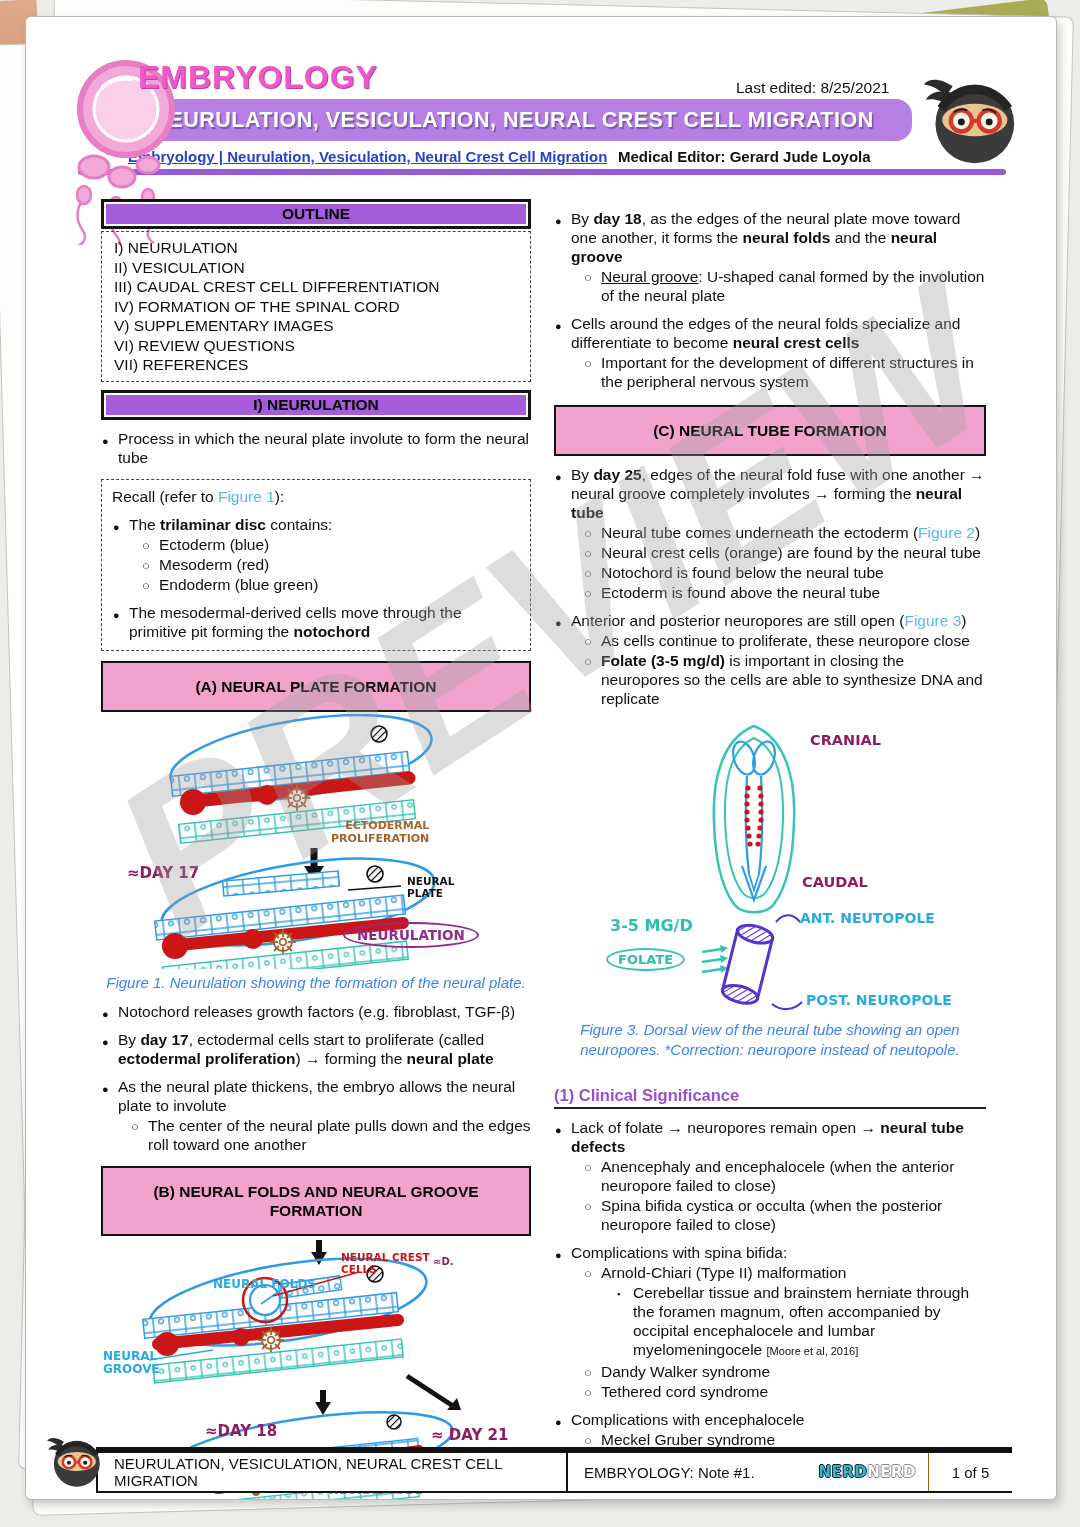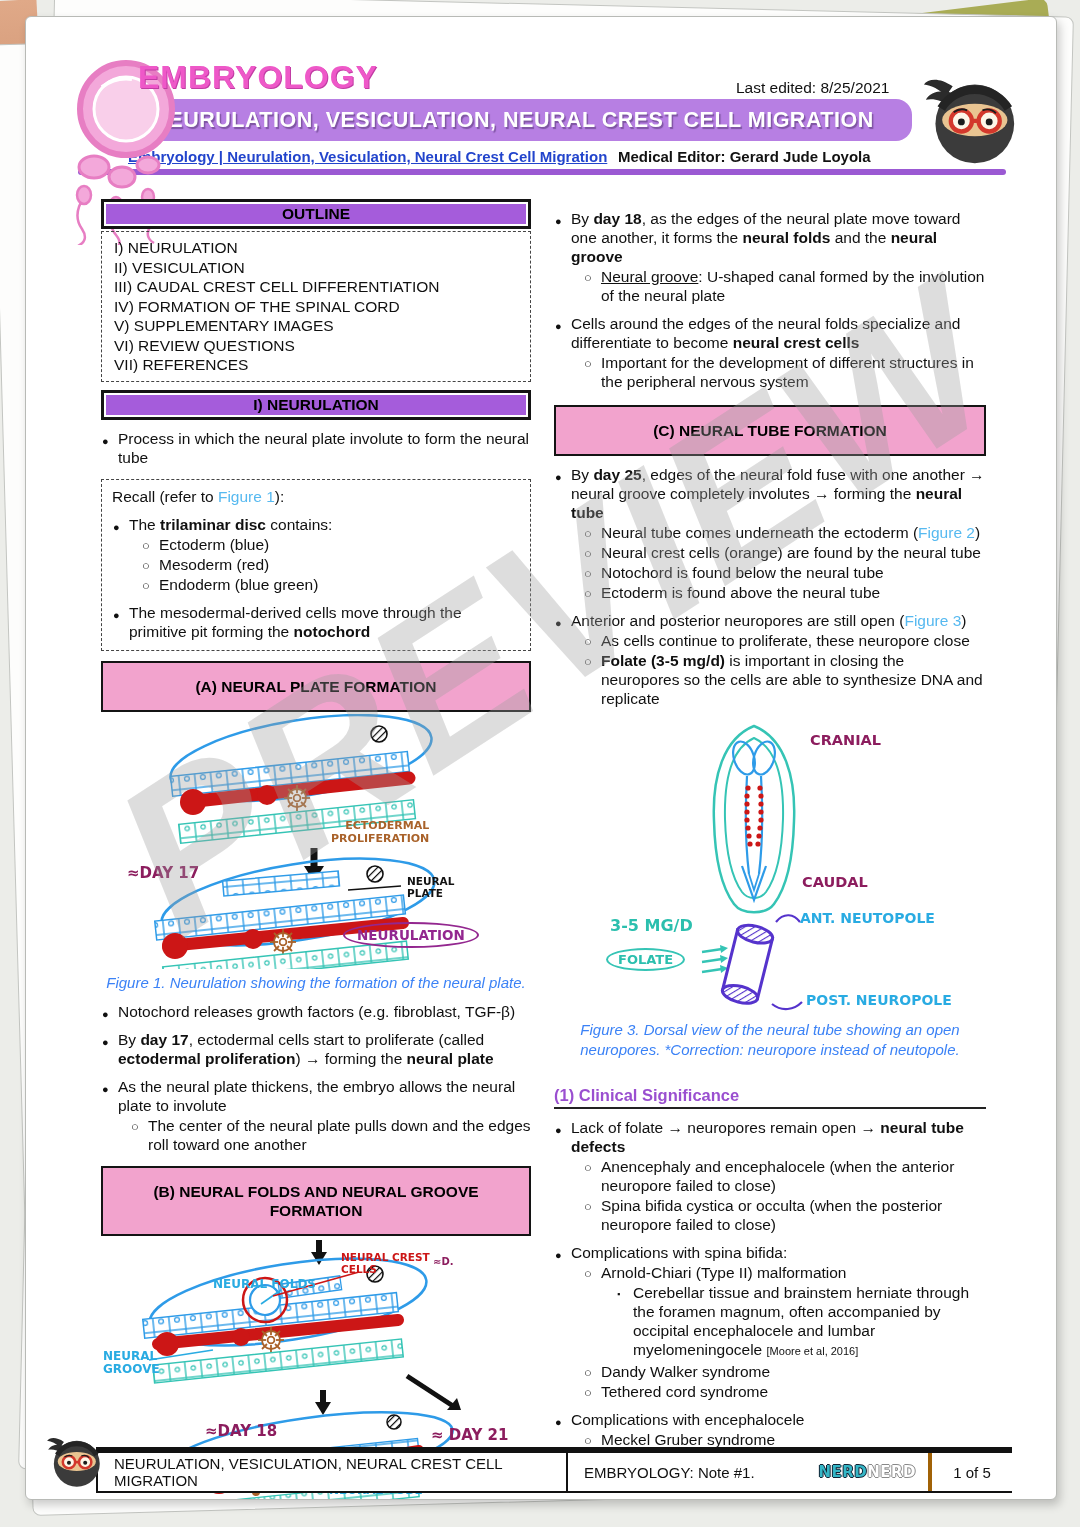--- a/index.html
+++ b/index.html
@@ -62,21 +62,21 @@
   .lbl-magenta{color:#8C1D5E;font-size:14.5px;}
   .lbl-teal{color:#2BBFAE;font-size:16px;}
   .badge-oval{position:absolute;border:2.5px solid #93278F;border-radius:50%;padding:3px 12px;color:#93278F;font-weight:bold;font-size:13.5px;font-family:"DejaVu Sans",sans-serif;}
   .folate-oval{position:absolute;border:2.5px solid #35C4B5;border-radius:50%;padding:2px 10px;color:#2BBFAE;font-weight:bold;font-size:13px;font-family:"DejaVu Sans",sans-serif;}
   
   .footer-ninja{left:20px;top:1416px;width:56px;height:56px;z-index:6;}
   .footer-box{position:absolute;left:70px;top:1430px;width:916px;height:46px;border-top:6px solid #111;border-bottom:2px solid #111;border-left:2px solid #111;display:flex;align-items:center;z-index:5;background:#fff;}
   .fcell{font-size:15px;color:#111;display:flex;align-items:center;height:100%;}
   .fc1{width:468px;padding-left:16px;}
   .fc2{flex:1;border-left:2px solid #111;padding-left:16px;justify-content:space-between;padding-right:12px;}
-  .fc3{width:84px;border-left:4px solid #a16207;justify-content:center;}
+  .fc3{width:84px;border-left:1px solid #a16207;justify-content:center;}
   .logo{font-family:"DejaVu Sans",sans-serif;font-weight:bold;font-size:15px;letter-spacing:.5px;}
   .logo .nj{color:#35B6C6;text-shadow:-1px 0 #123,1px 0 #123,0 -1px #123,0 1px #123;}
   .logo .nd{color:#fff;text-shadow:-1px 0 #888,1px 0 #888,0 -1px #888,0 1px #888;}
 </style>
 </head>
 <body>
 
 <svg width="0" height="0" style="position:absolute">
   <defs>
     <pattern id="pcb" width="16" height="20" patternUnits="userSpaceOnUse">

